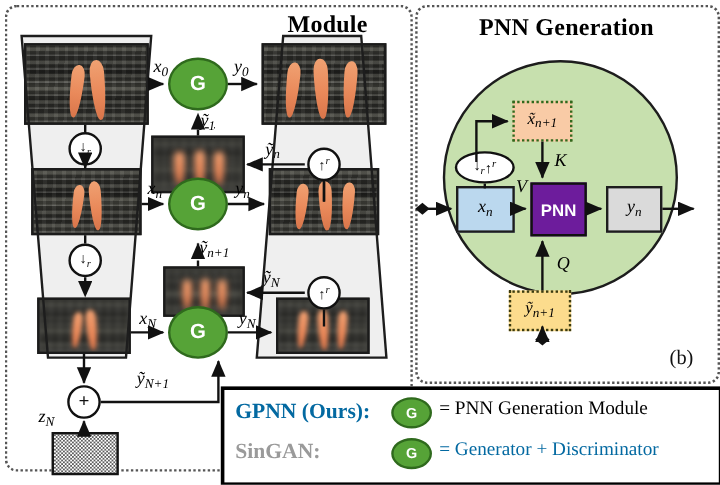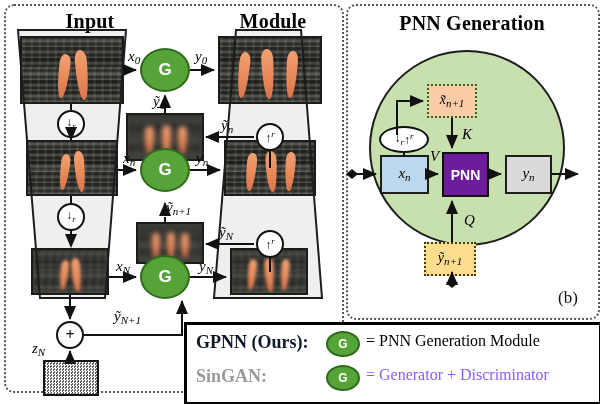--- a/index.html
+++ b/index.html
@@ -94,42 +94,41 @@
             color:#fff;font-style:normal;font-weight:bold;font-size:14px;
             font-family:"Liberation Sans",sans-serif;}
   #box-yn  {left:505px;top:155px;width:47px;height:39px;background:#dadada;border:2px solid #1d1d1d;font-size:15px;}
   #box-xtil{left:427px;top:84px;width:50px;height:34px;background:#f9cba6;border:2px dotted #2f6a1d;font-size:14px;}
   #box-ytil{left:424px;top:242px;width:52px;height:34px;background:#fcdc8d;border:2px dotted #3b3b10;font-size:14px;}
   .ellipse-r{position:absolute;left:379px;top:126px;width:50px;height:27px;border-radius:50%;
              background:#fff;border:2px solid #111;box-sizing:border-box;
              display:flex;align-items:center;justify-content:center;font-size:12px;}
 
   
-  .leg-label{position:absolute;font-weight:bold;font-size:18px;color:#0f172a;}
+  .leg-label{position:absolute;font-weight:bold;font-size:18px;color:#0369a1;}
   .leg-label.gray{color:#9a9a9a;}
   .leg-eq{position:absolute;font-size:16px;color:#000;}
-  .leg-eq.gray{color:#8b5cf6;}
+  .leg-eq.gray{color:#0369a1;}
   .leg-g{position:absolute;width:34px;height:26px;border-radius:50%;background:#56a337;
          border:2px solid #2f6a1d;color:#fff;font-weight:bold;font-size:12px;
          font-family:"Liberation Sans",sans-serif;display:flex;align-items:center;justify-content:center;
          box-sizing:border-box;}
   #watermark{position:absolute;left:424px;top:362px;font-size:17px;color:#bdbdbd;
              font-family:"Liberation Sans",sans-serif;white-space:nowrap;opacity:.95;}
 </style>
 </head>
 <body>
 
 <div id="root">
 
   <div class="panel" id="panel-a"></div>
 
   <div class="trap" id="trap-left"></div>
   <div class="trap" id="trap-right"></div>
 
-  <div class="heading" style="left:40px;top:10px;width:100px;">Input</div>
   <div class="heading" style="left:218px;top:10px;width:110px;">Module</div>
 
   <div class="photo" style="left:20px;top:36px;width:104px;height:68px;">
     <div class="wood"></div>
     <div class="carrot" style="left:36px;top:16px;width:11px;height:44px;transform:rotate(7deg);"></div>
     <div class="carrot" style="left:54px;top:12px;width:12px;height:50px;transform:rotate(-5deg);"></div>
   </div>
 
   <div class="photo" style="left:26px;top:140px;width:92px;height:56px;">
     <div class="wood"></div>
@@ -206,21 +205,21 @@
     <span>y</span><span class="sb">0</span></div>
   <div class="math" style="left:123px;top:150px;">
     <span>x</span><span class="sb">n</span></div>
   <div class="math" style="left:196px;top:150px;">
     <span>y</span><span class="sb">n</span></div>
   <div class="math" style="left:116px;top:258px;">
     <span>x</span><span class="sb">N</span></div>
   <div class="math" style="left:199px;top:258px;">
     <span>y</span><span class="sb">N</span></div>
 
-  <div class="math" style="left:153px;top:93px;text-decoration:underline;">
+  <div class="math" style="left:167px;top:93px;text-decoration:underline;">
     <span>ỹ</span><span class="sb">1</span></div>
   <div class="math" style="left:221px;top:117px;">
     <span>ỹ</span><span class="sb">n</span></div>
   <div class="math" style="left:166px;top:199px;">
     <span>ỹ</span><span class="sb">n+1</span></div>
   <div class="math" style="left:219px;top:224px;">
     <span>ỹ</span><span class="sb">N</span></div>
   <div class="math" style="left:114px;top:308px;">
     <span>ỹ</span><span class="sb">N+1</span></div>
   <div class="math" style="left:32px;top:340px;font-family:Liberation Serif, serif;">

